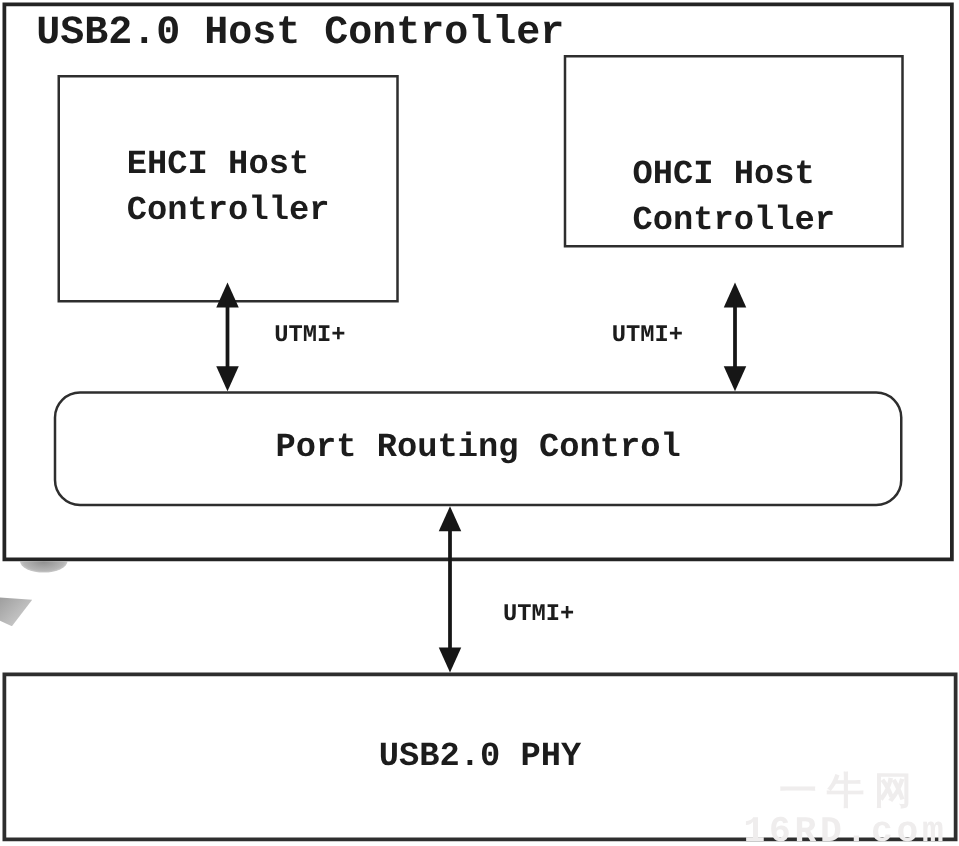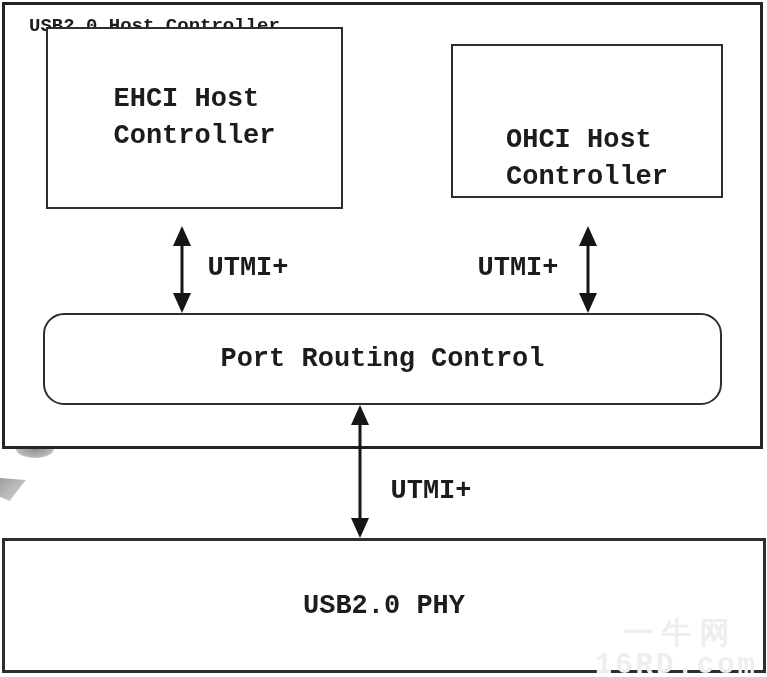--- a/index.html
+++ b/index.html
@@ -24,31 +24,31 @@
   }
   .outer-box {
     left: 2px; top: 2px;
     width: 761px; height: 447px;
     border: 3px solid #242424;
     background: transparent;
   }
   .outer-title {
     position: absolute;
     left: 24px; top: 6px;
-    font-size: 19px;
+    font-size: 32px;
     line-height: 30px;
     white-space: nowrap;
   }
   .inner-box {
     border: 2px solid #2e2e2e;
     display: flex;
     align-items: center;
     justify-content: center;
   }
-  .ehci-box { left: 46px; top: 27px; width: 297px; height: 182px; }
+  .ehci-box { left: 46px; top: 60px; width: 273px; height: 182px; }
   .ohci-box { left: 451px; top: 44px; width: 272px; height: 154px; align-items: flex-end; }
   .two-line {
     text-align: left;
     font-size: 27px;
     line-height: 37px;
     white-space: nowrap;
   }
   .two-line span { display: block; }
   .prc-box {
     left: 43px; top: 313px;
@@ -59,21 +59,21 @@
   .phy-box {
     left: 2px; top: 538px;
     width: 764px; height: 135px;
     font-size: 27px;
     border-width: 3px;
     text-align: center;
   }
   .one-line { white-space: nowrap; }
   .utmi-label {
     position: absolute;
-    font-size: 27px;
+    font-size: 19px;
     line-height: 28px;
     white-space: nowrap;
     transform: translate(-50%, -50%);
   }
   .v-arrow {
     position: absolute;
   }
   .arrow-shaft {
     position: absolute;
     left: 50%;

